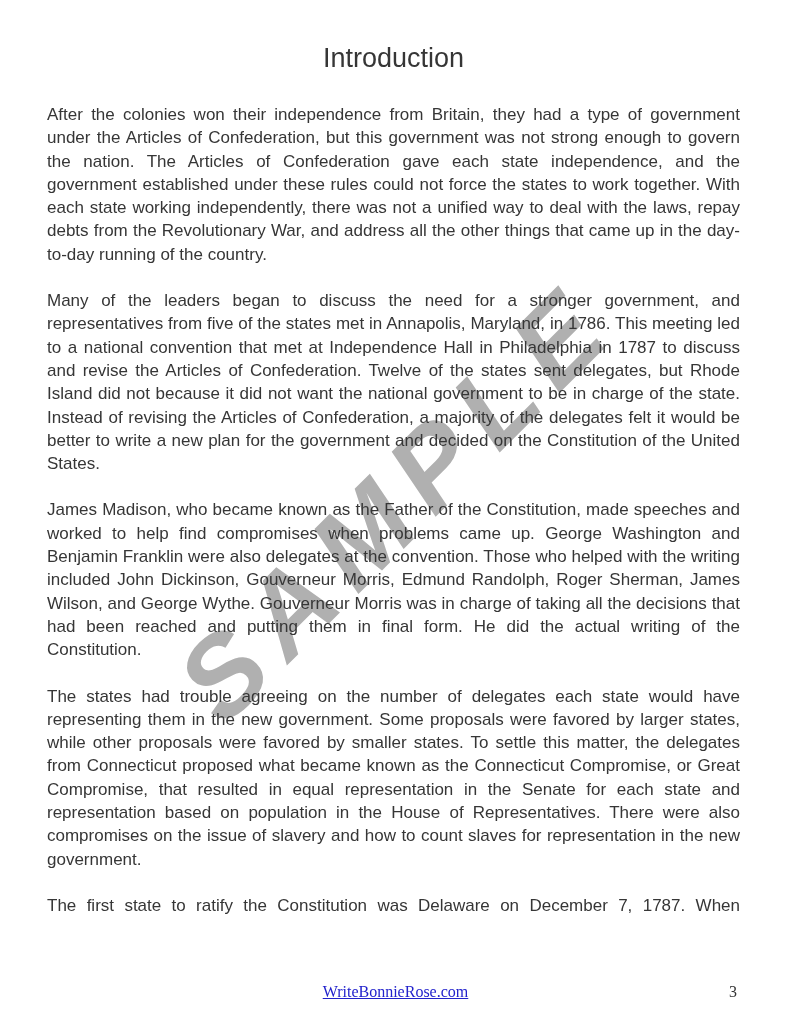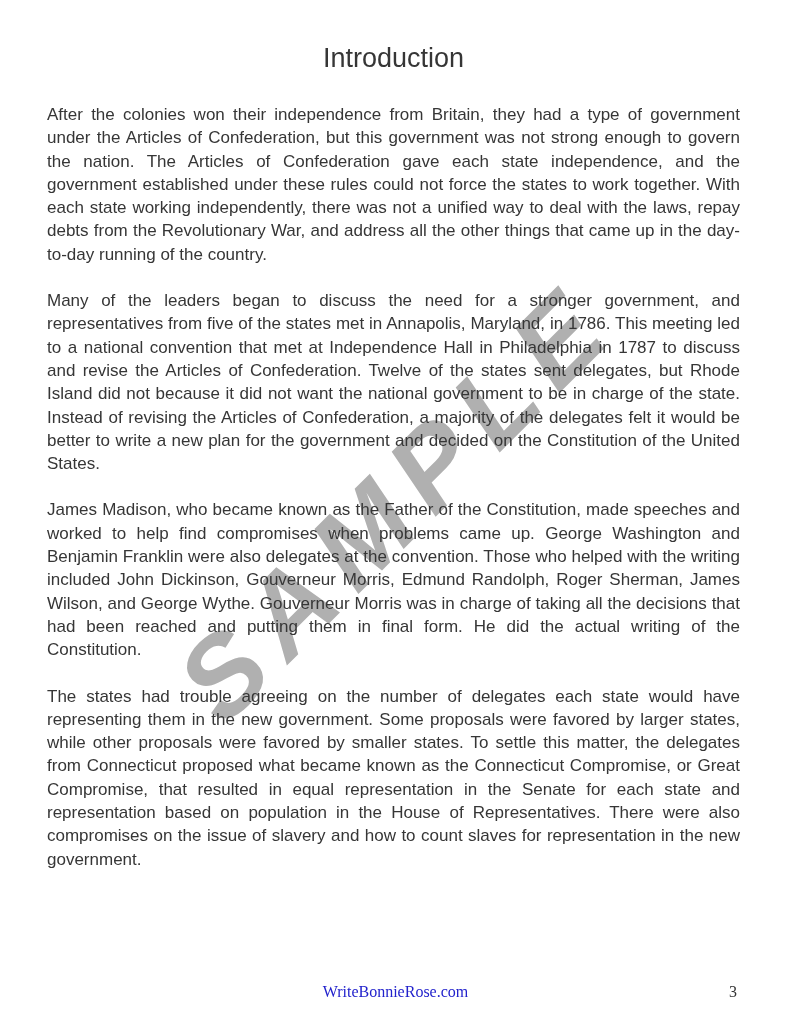--- a/index.html
+++ b/index.html
@@ -68,20 +68,21 @@
     font-size: 16px;
     z-index: 1;
   }
   .footer-link-wrap {
     width: 100%;
     text-align: center;
     line-height: 26px;
   }
   .footer-link {
     color: var(--link-color);
+    text-decoration: underline;
     cursor: pointer;
   }
   .page-number {
     position: absolute;
     right: 54px;
     top: 0;
     line-height: 26px;
     color: #333333;
   }
 </style>
@@ -91,20 +92,21 @@
 <div class="watermark">SAMPLE</div>
 
 <div class="page">
   <h1 class="doc-title">Introduction</h1>
 
   <div class="body-paragraphs">
       <p><span>After the colonies won their independence from Britain, they had a type of government under the Articles of Confederation, but this government was not strong enough to govern the nation. The Articles of Confederation gave each state independence, and the government established under these rules could not force the states to work together. With each state working independently, there was not a unified way to deal with the laws, repay debts from the Revolutionary War, and address all the other things that came up in the day-to-day running of the country.</span></p>
       <p><span>Many of the leaders began to discuss the need for a stronger government, and representatives from five of the states met in Annapolis, Maryland, in 1786. This meeting led to a national convention that met at Independence Hall in Philadelphia in 1787 to discuss and revise the Articles of Confederation. Twelve of the states sent delegates, but Rhode Island did not because it did not want the national government to be in charge of the state. Instead of revising the Articles of Confederation, a majority of the delegates felt it would be better to write a new plan for the government and decided on the Constitution of the United States.</span></p>
       <p><span>James Madison, who became known as the Father of the Constitution, made speeches and worked to help find compromises when problems came up. George Washington and Benjamin Franklin were also delegates at the convention. Those who helped with the writing included John Dickinson, Gouverneur Morris, Edmund Randolph, Roger Sherman, James Wilson, and George Wythe. Gouverneur Morris was in charge of taking all the decisions that had been reached and putting them in final form. He did the actual writing of the Constitution.</span></p>
       <p><span>The states had trouble agreeing on the number of delegates each state would have representing them in the new government. Some proposals were favored by larger states, while other proposals were favored by smaller states. To settle this matter, the delegates from Connecticut proposed what became known as the </span><span class="italic">Connecticut Compromise,</span><span> or </span><span class="italic">Great Compromise,</span><span> that resulted in equal representation in the Senate for each state and representation based on population in the House of Representatives. There were also compromises on the issue of slavery and how to count slaves for representation in the new government.</span></p>
+      <p class="justify-last"><span>The first state to ratify the Constitution was Delaware on December 7, 1787. When</span></p>
     </div>
 </div>
 
 <div class="footer">
   <div class="footer-link-wrap">
     <a class="footer-link">WriteBonnieRose.com</a>
   </div>
   <span class="page-number">3</span>
 </div>
 

